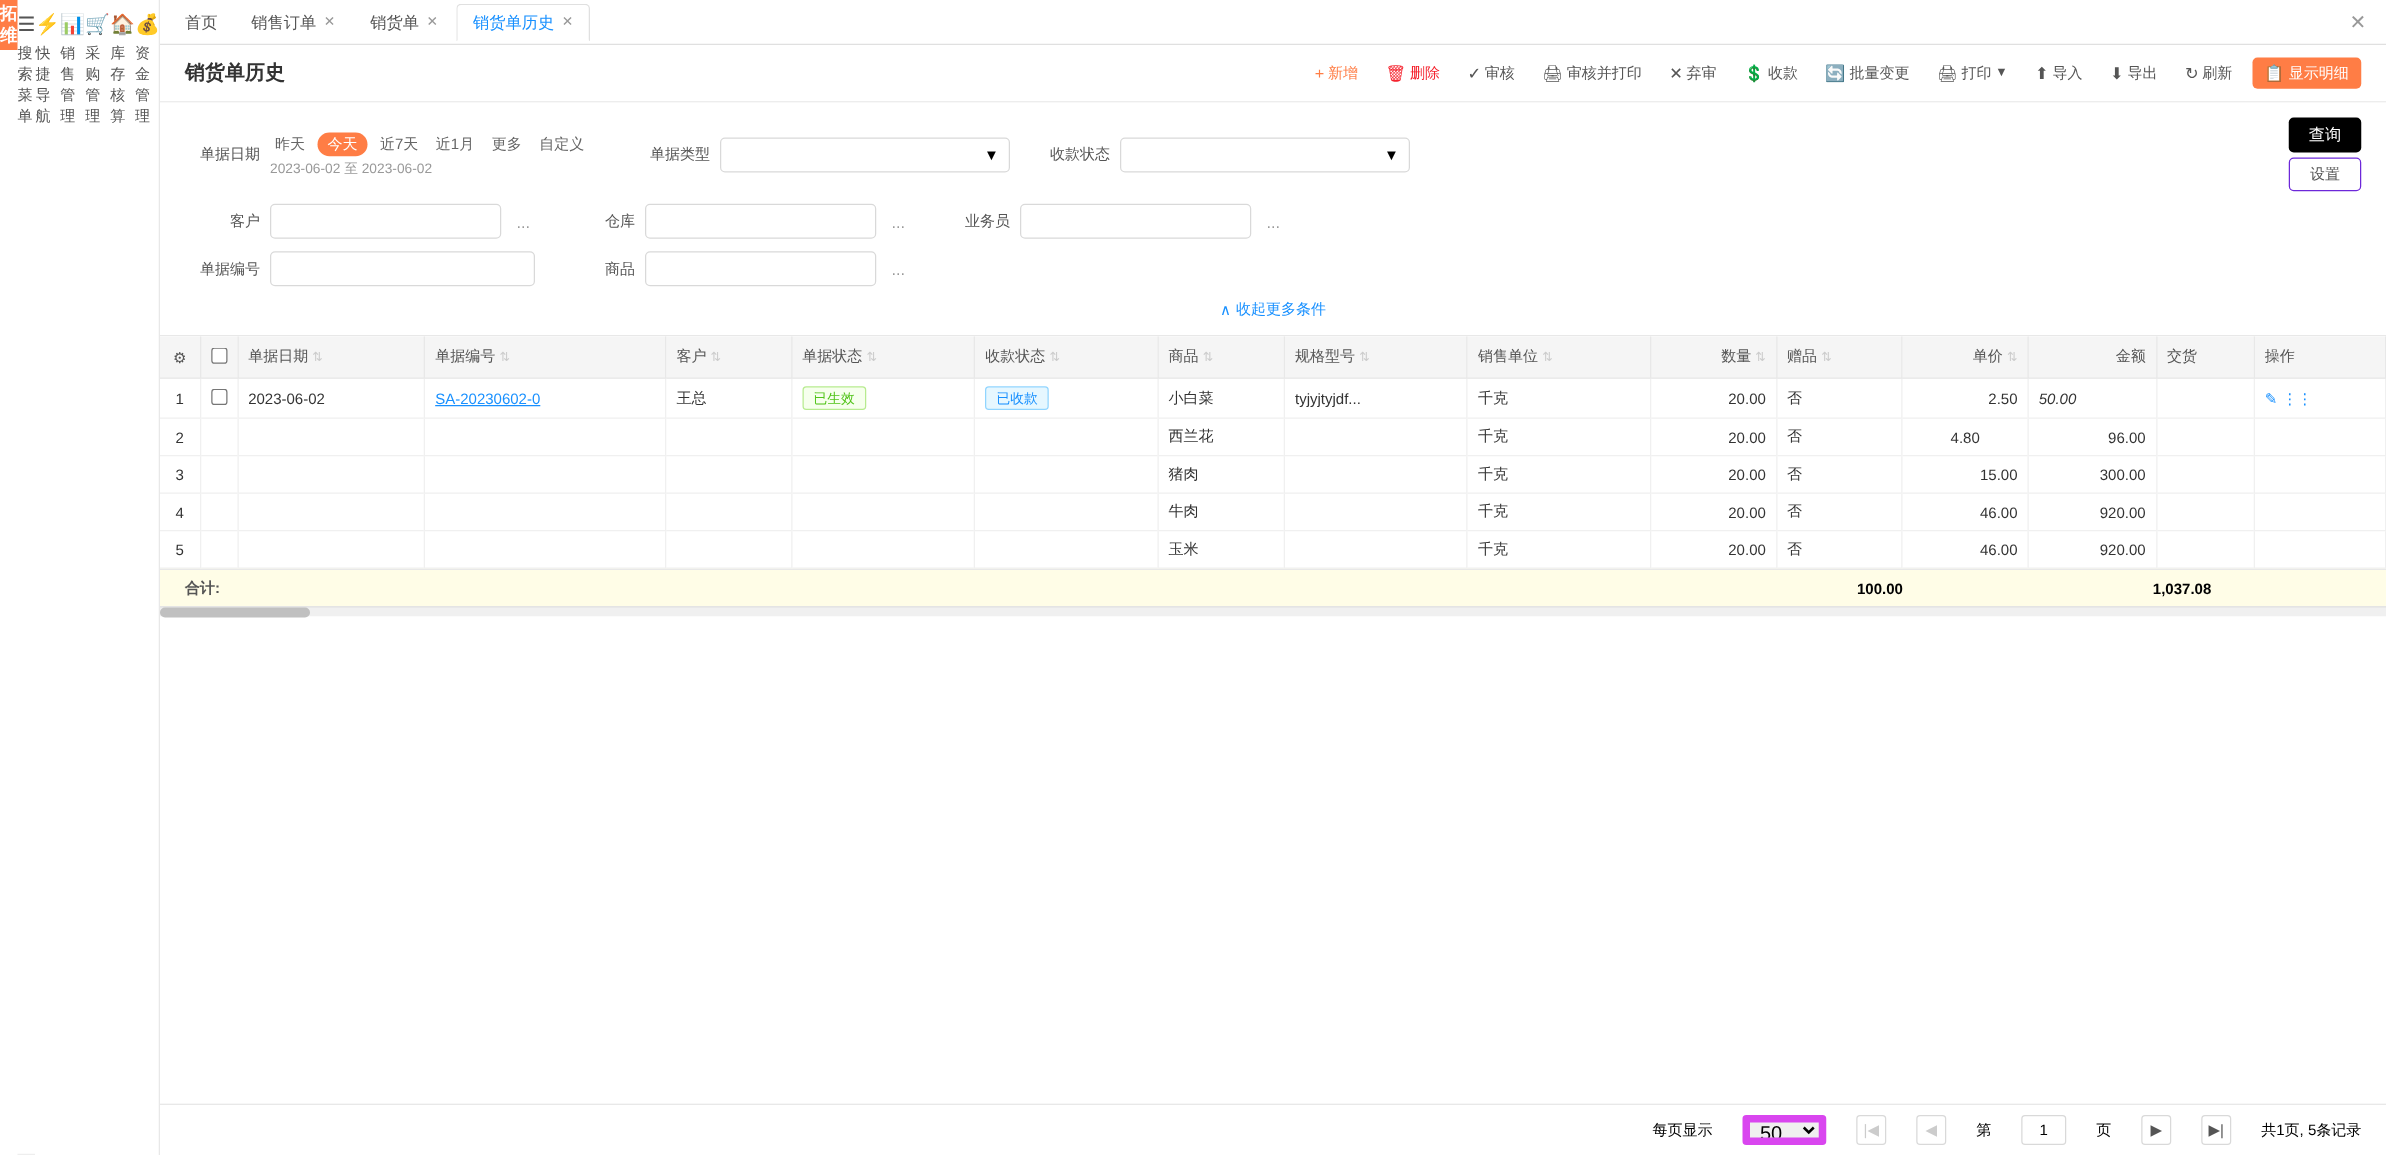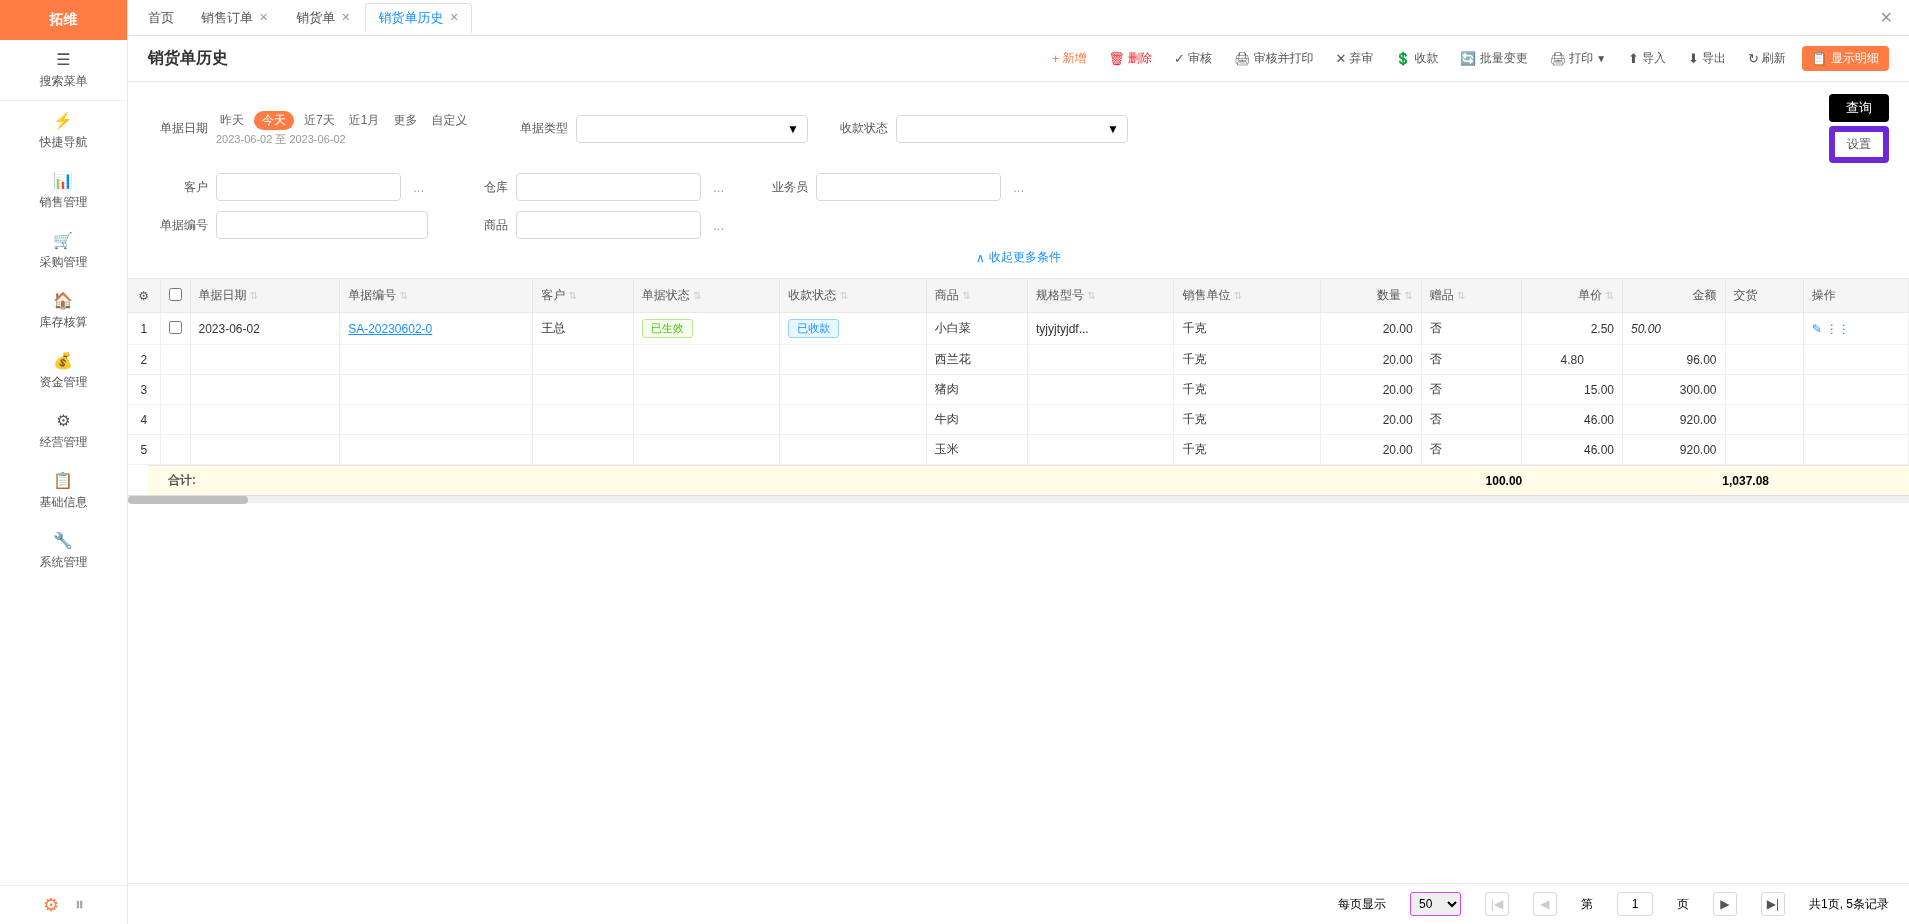--- a/index.html
+++ b/index.html
@@ -4,21 +4,21 @@
   <style>
     * { box-sizing: border-box; margin: 0; padding: 0; }
     body { font-family: "Microsoft YaHei", Arial, sans-serif; font-size: 13px; background: #f5f5f5; display: flex; height: 924px; overflow: hidden; }
 
     
     .sidebar {
       width: 128px;
       background: #fff;
       border-right: 1px solid #e8e8e8;
       display: flex;
-      flex-direction: column;
+      flex-direction: row;
       height: 100%;
       flex-shrink: 0;
     }
     .sidebar-logo {
       height: 40px;
       background: #ff7d45;
       display: flex;
       align-items: center;
       justify-content: center;
       color: #fff;
@@ -243,21 +243,21 @@
       color: #fff;
       border: none;
       border-radius: 4px;
       padding: 5px 16px;
       cursor: pointer;
       font-size: 13px;
     }
     .setting-btn {
       background: #fff;
       color: #555;
-      border: 6px solid #6d28d9;
+      border: 1px solid #6d28d9;
       border-radius: 4px;
       padding: 4px 12px;
       cursor: pointer;
       font-size: 12px;
     }
 
     
     .table-container {
       flex: 1;
       background: #fff;
@@ -302,21 +302,20 @@
 
     
     .table-footer {
       background: #fffde7;
       border-top: 1px solid #e8e8e8;
       padding: 6px 20px;
       display: flex;
       align-items: center;
       font-size: 12px;
       font-weight: bold;
-      margin-left: 20px;
     }
     .footer-label { color: #555; margin-right: 20px; }
 
     
     .pagination {
       background: #fff;
       border-top: 1px solid #e8e8e8;
       padding: 8px 20px;
       display: flex;
       align-items: center;
@@ -341,24 +340,24 @@
     .page-input {
       width: 36px;
       height: 24px;
       border: 1px solid #d9d9d9;
       border-radius: 3px;
       text-align: center;
       font-size: 12px;
     }
     .per-page-select {
       height: 24px;
-      border: 1px solid #d946ef;
+      border: 6px solid #d946ef;
       border-radius: 3px;
       padding: 0 4px;
-      font-size: 12px;
+      font-size: 16px;
     }
 
     
     .scrollbar-track {
       height: 8px;
       background: #f0f0f0;
       border-top: 1px solid #e0e0e0;
     }
     .scrollbar-thumb {
       height: 8px;

